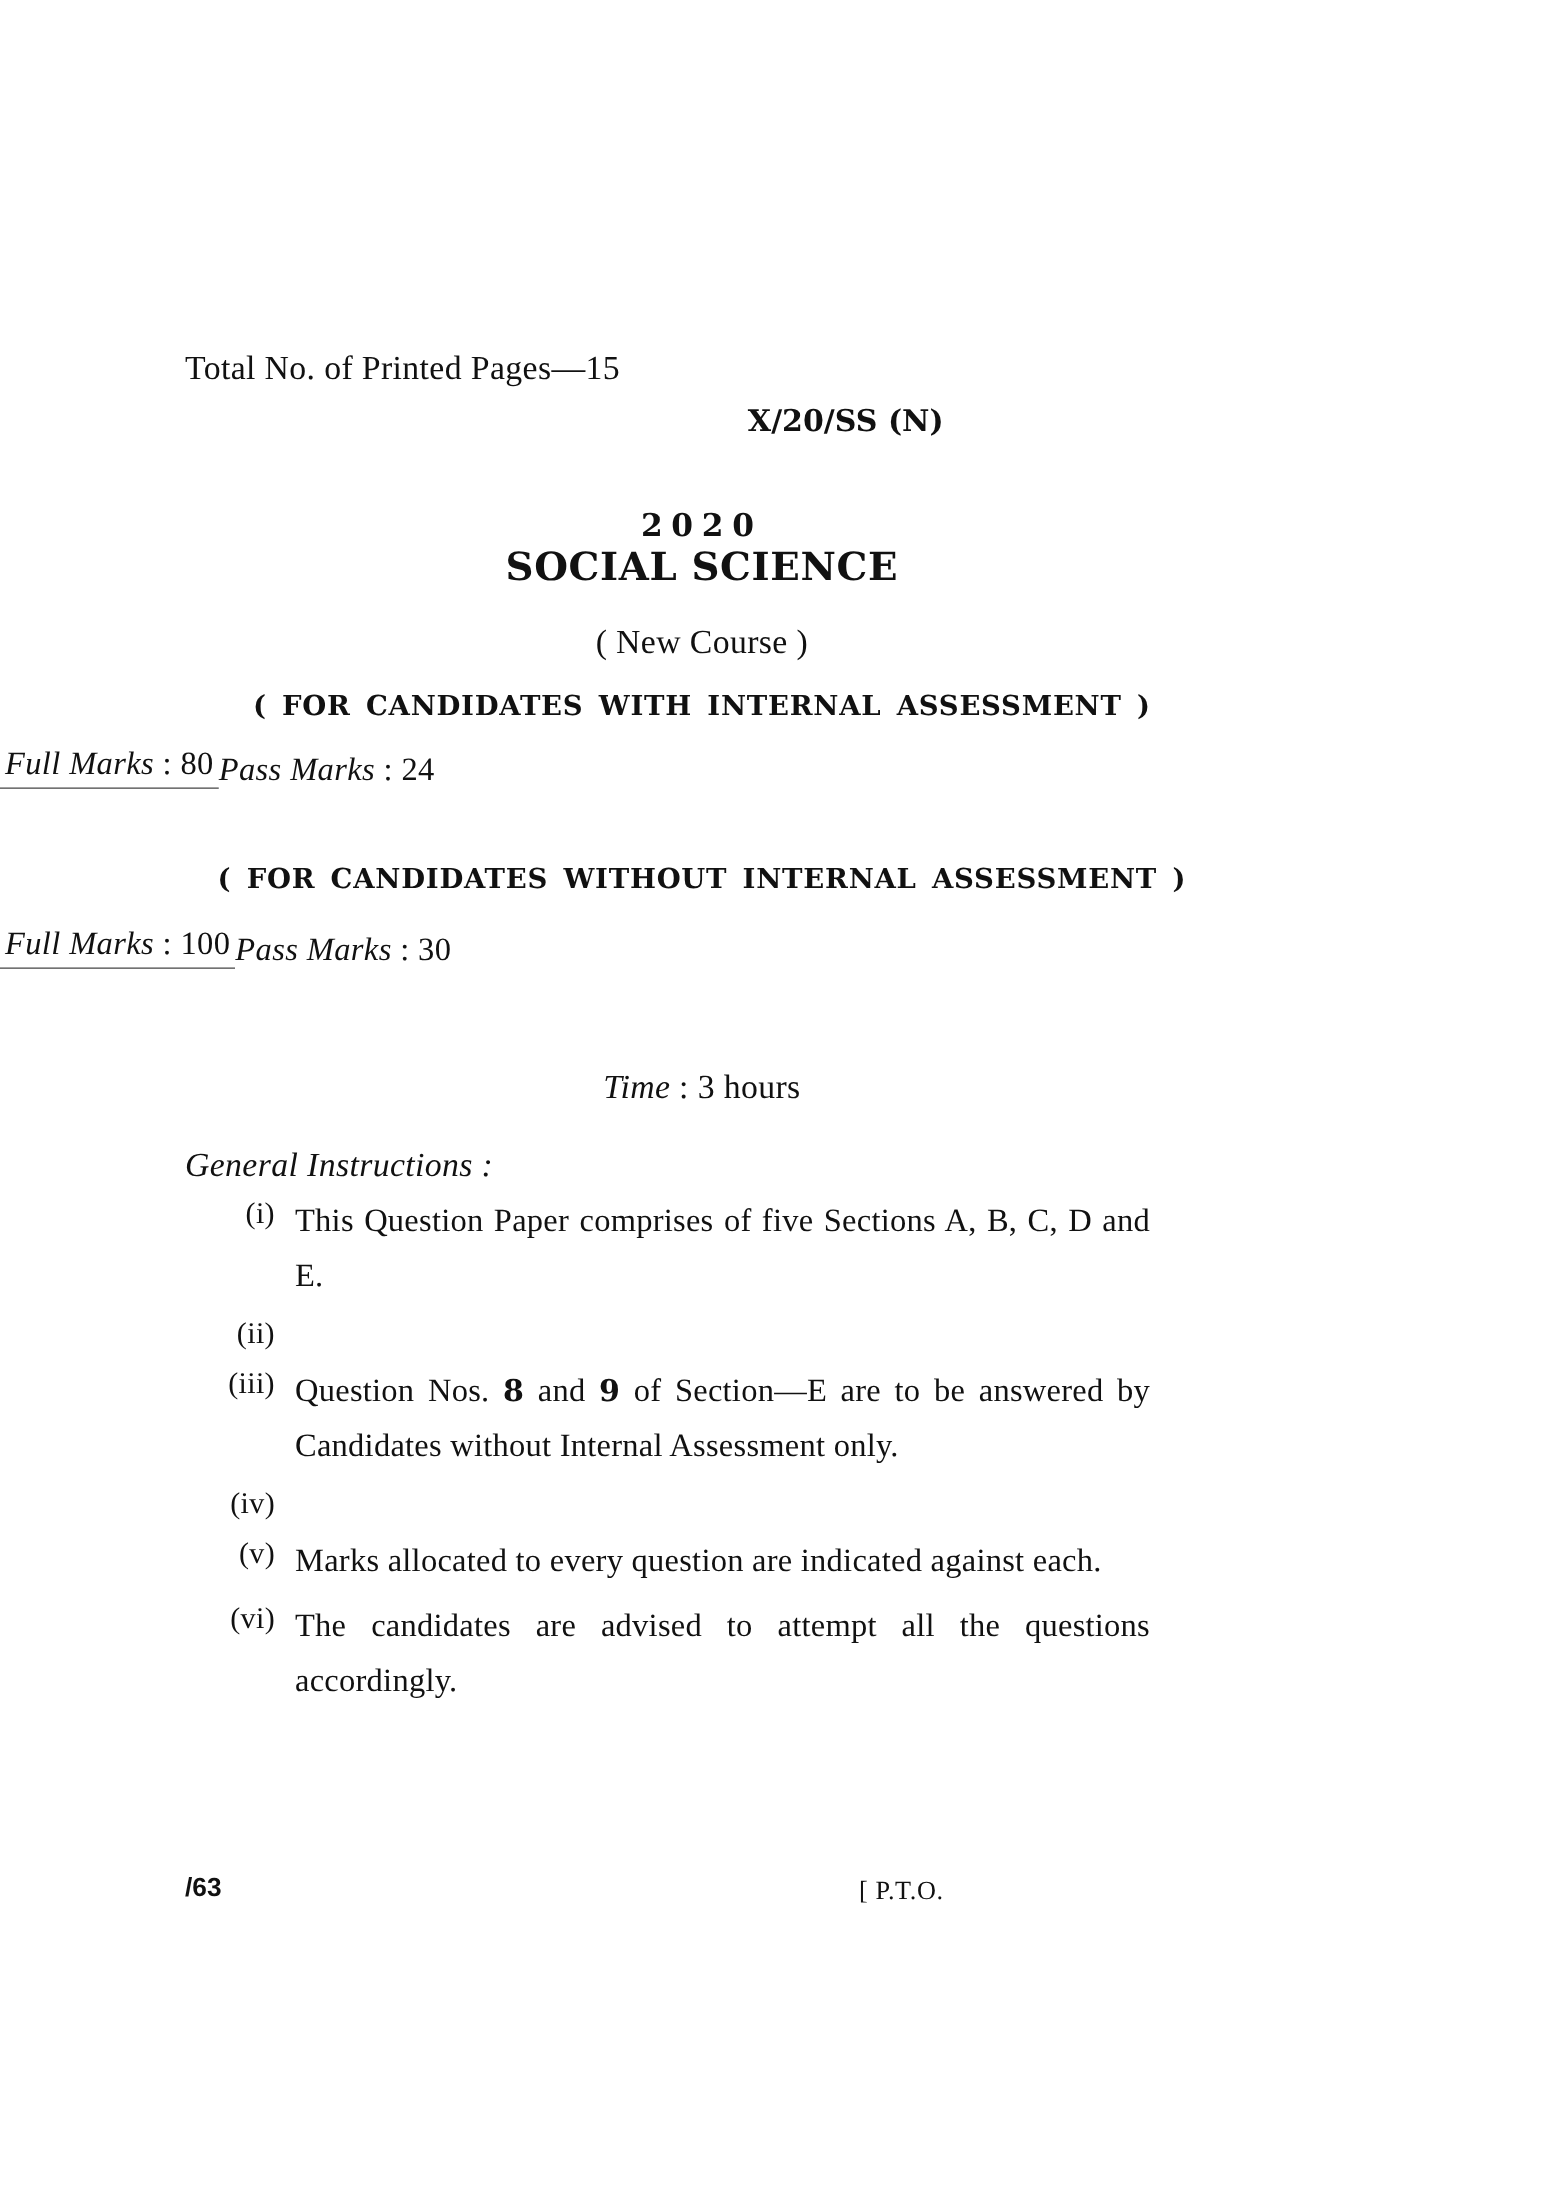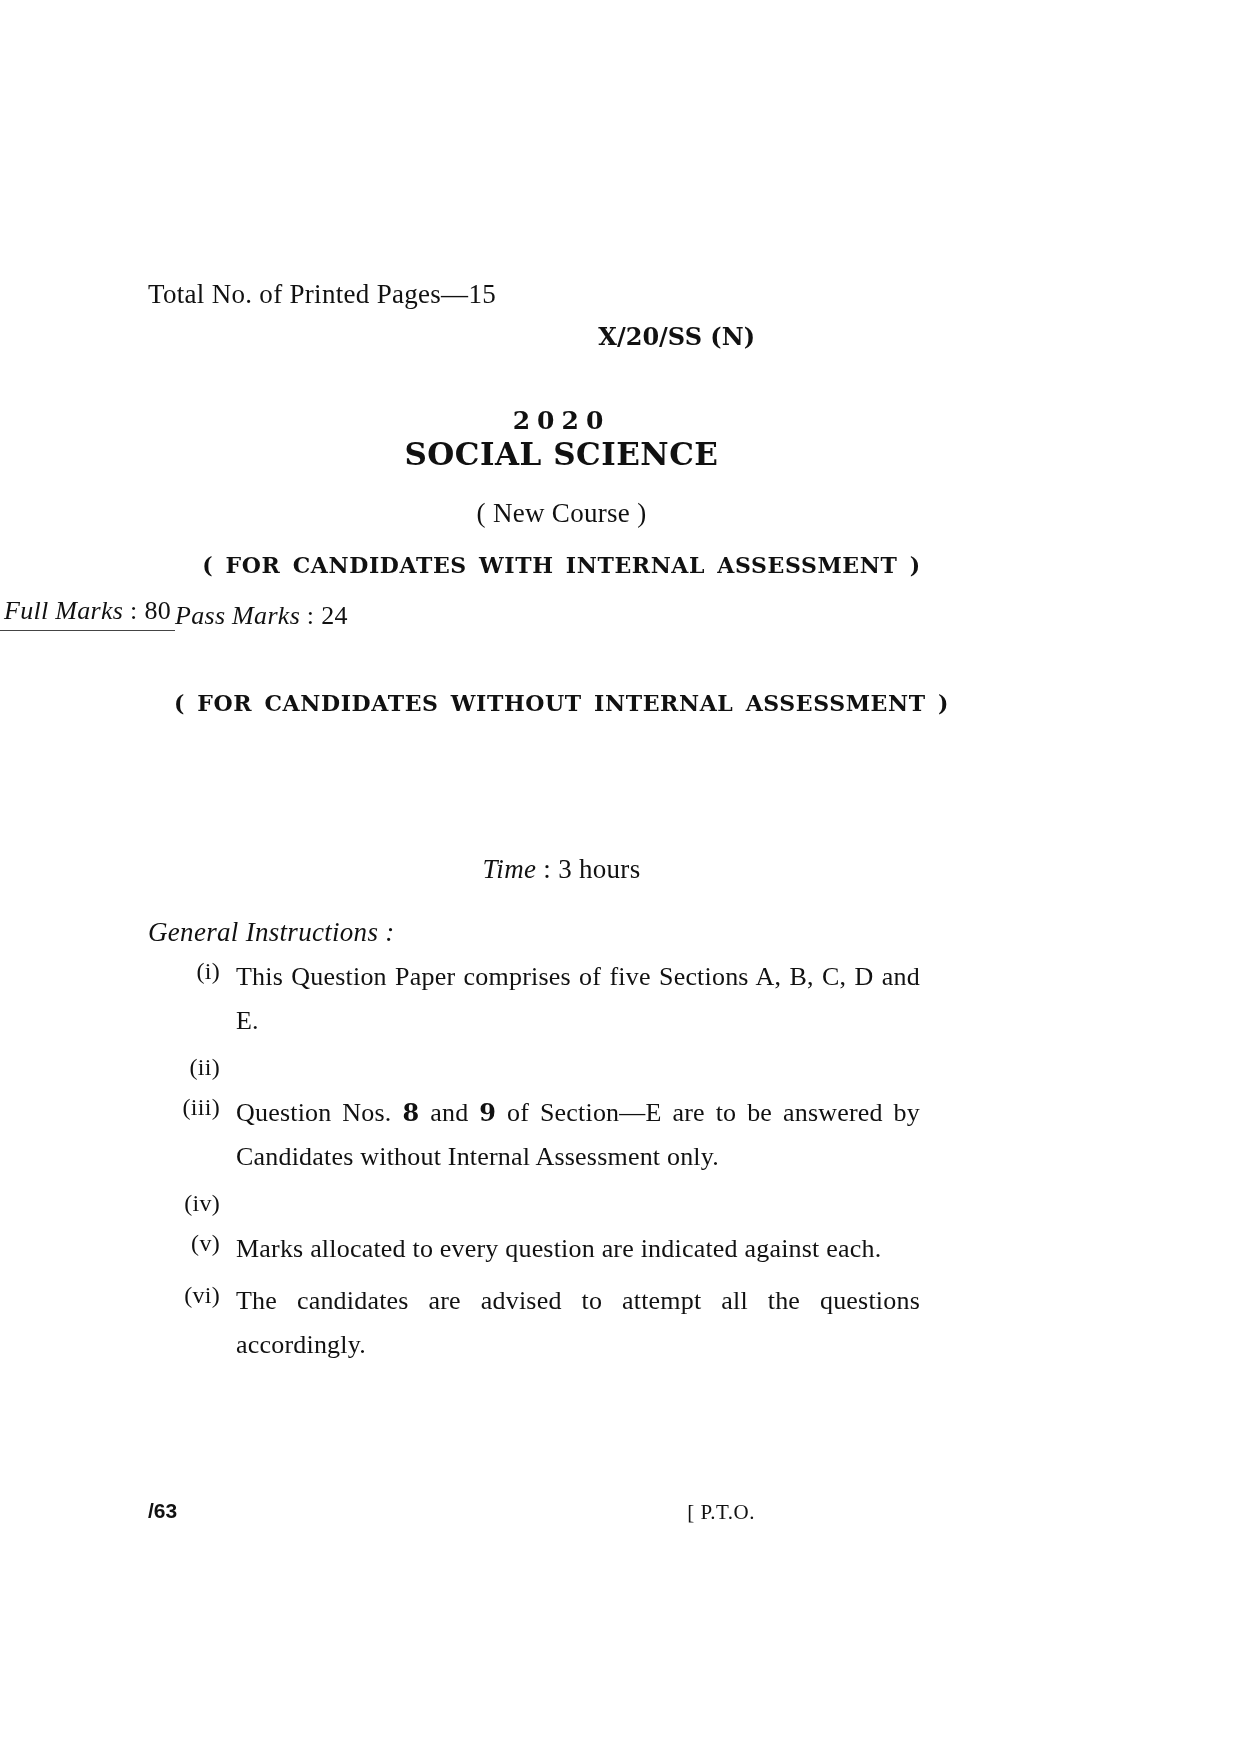--- a/index.html
+++ b/index.html
@@ -54,20 +54,28 @@
   <div class="marks-block mb1">
     <div class="serif marks-line marks-full">
       <i>Full Marks</i> : <span>80</span>
     </div>
     <div class="serif marks-line marks-pass">
       <i>Pass Marks</i> : <span>24</span>
     </div>
   </div>
 
   <div class="center bold-slab cat-heading cat2">( FOR CANDIDATES WITHOUT INTERNAL ASSESSMENT )</div>
+  <div class="marks-block mb2">
+    <div class="serif marks-line marks-full">
+      <i>Full Marks</i> : <span>100</span>
+    </div>
+    <div class="serif marks-line marks-pass">
+      <i>Pass Marks</i> : <span>30</span>
+    </div>
+  </div>
 
   <div class="center serif time" style="top:854px">
     <i>Time</i> : <span>3 hours</span>
   </div>
 
 
   <div class="abs serif gen">General Instructions :</div>
 
   <div class="instr serif" style="top:955px">
     <div class="instr-item">

